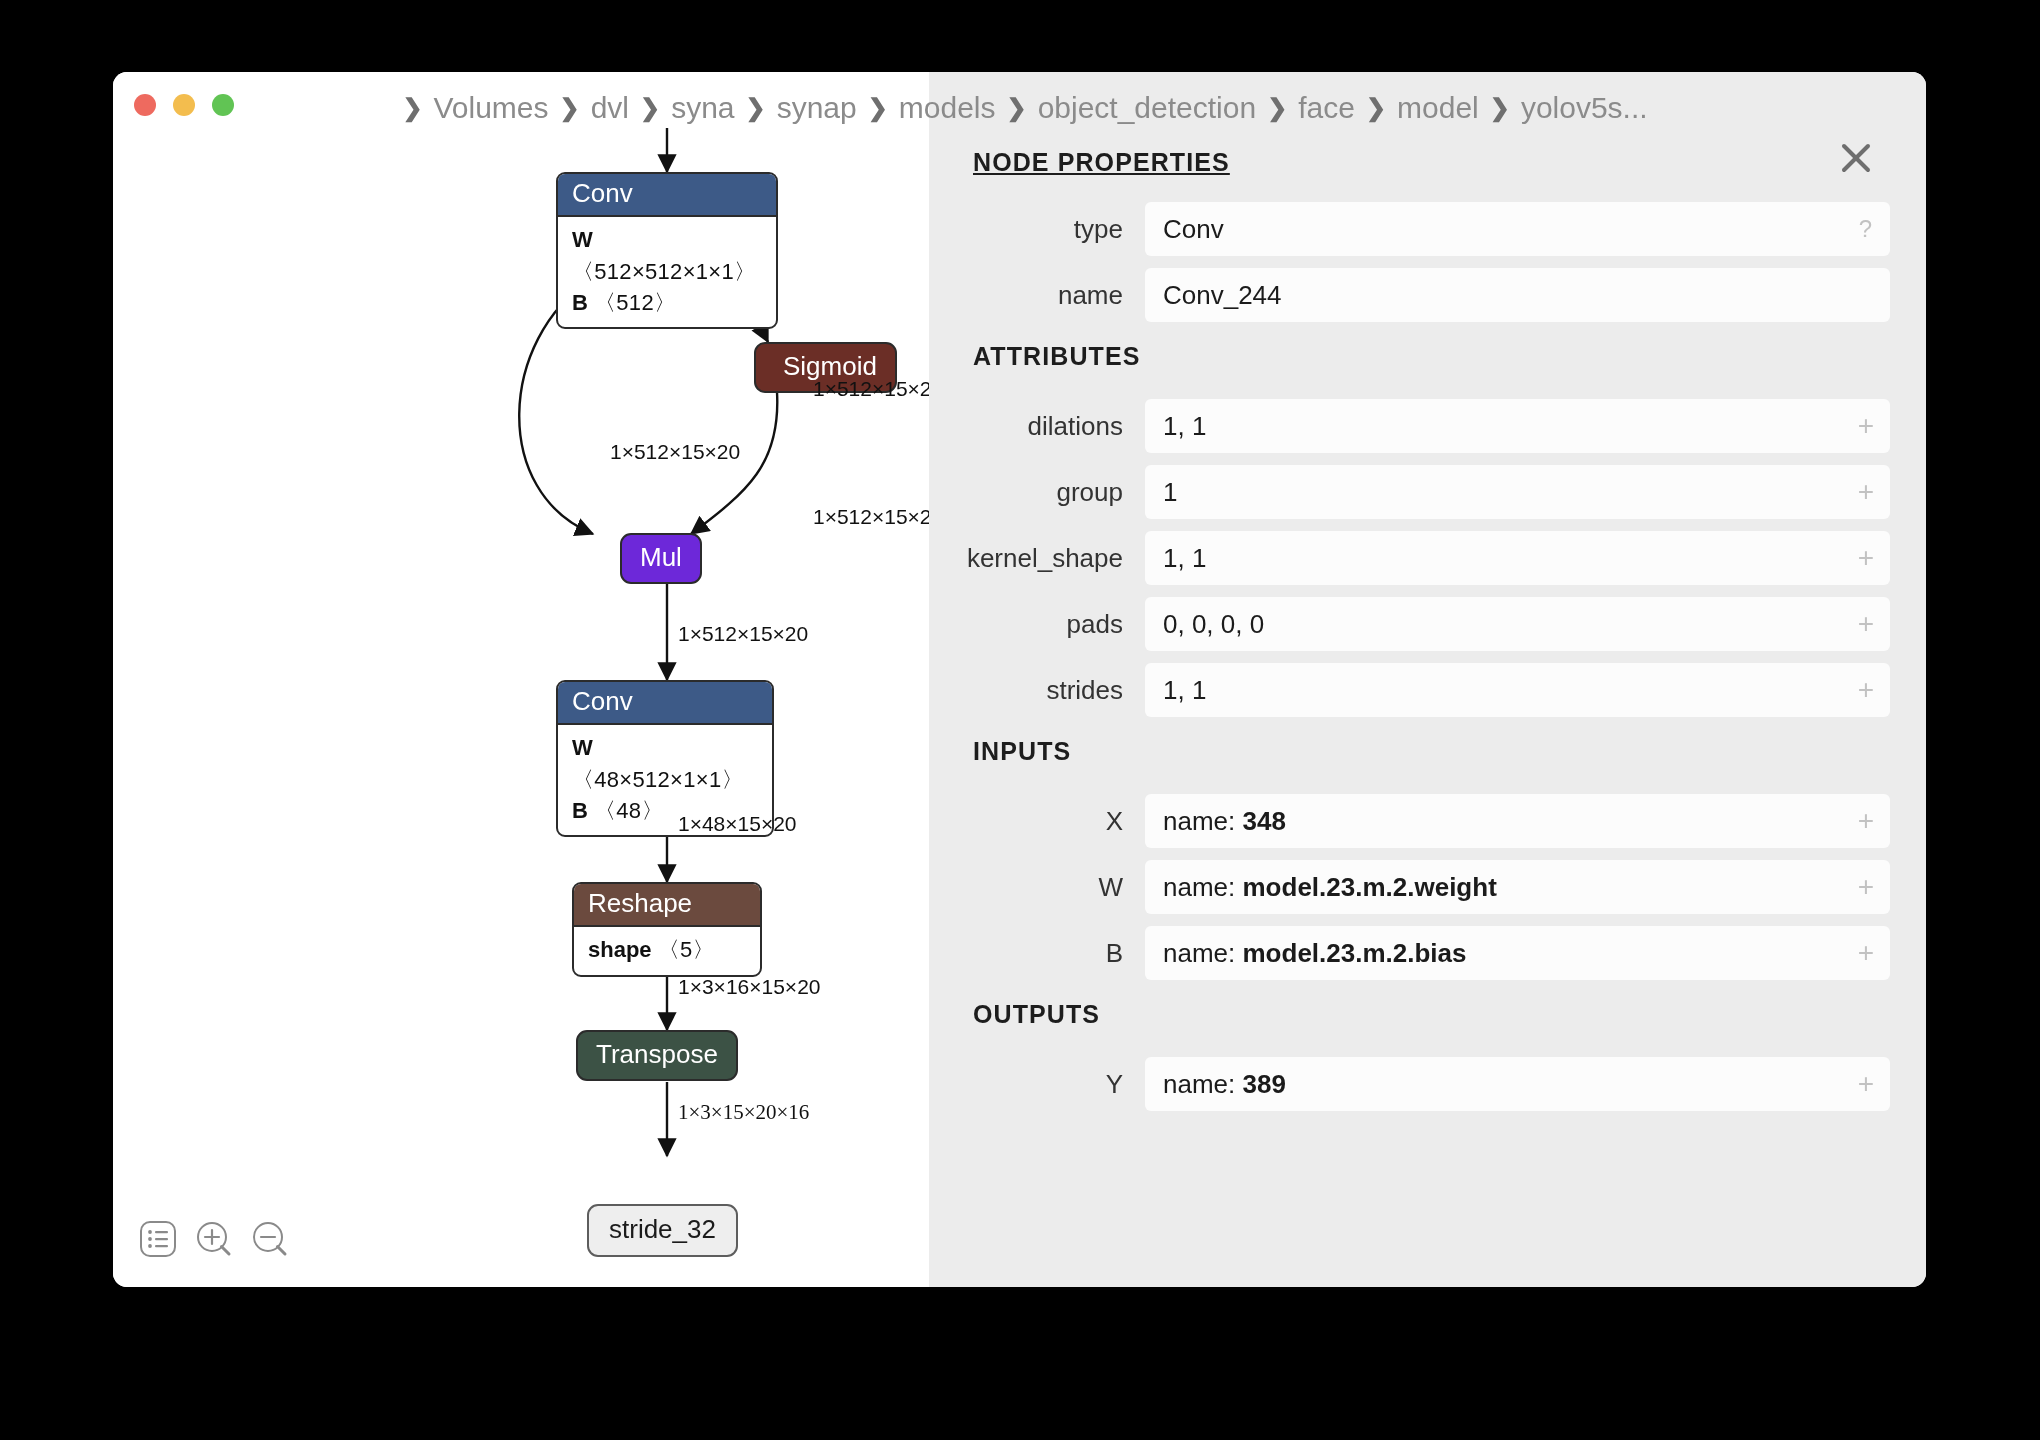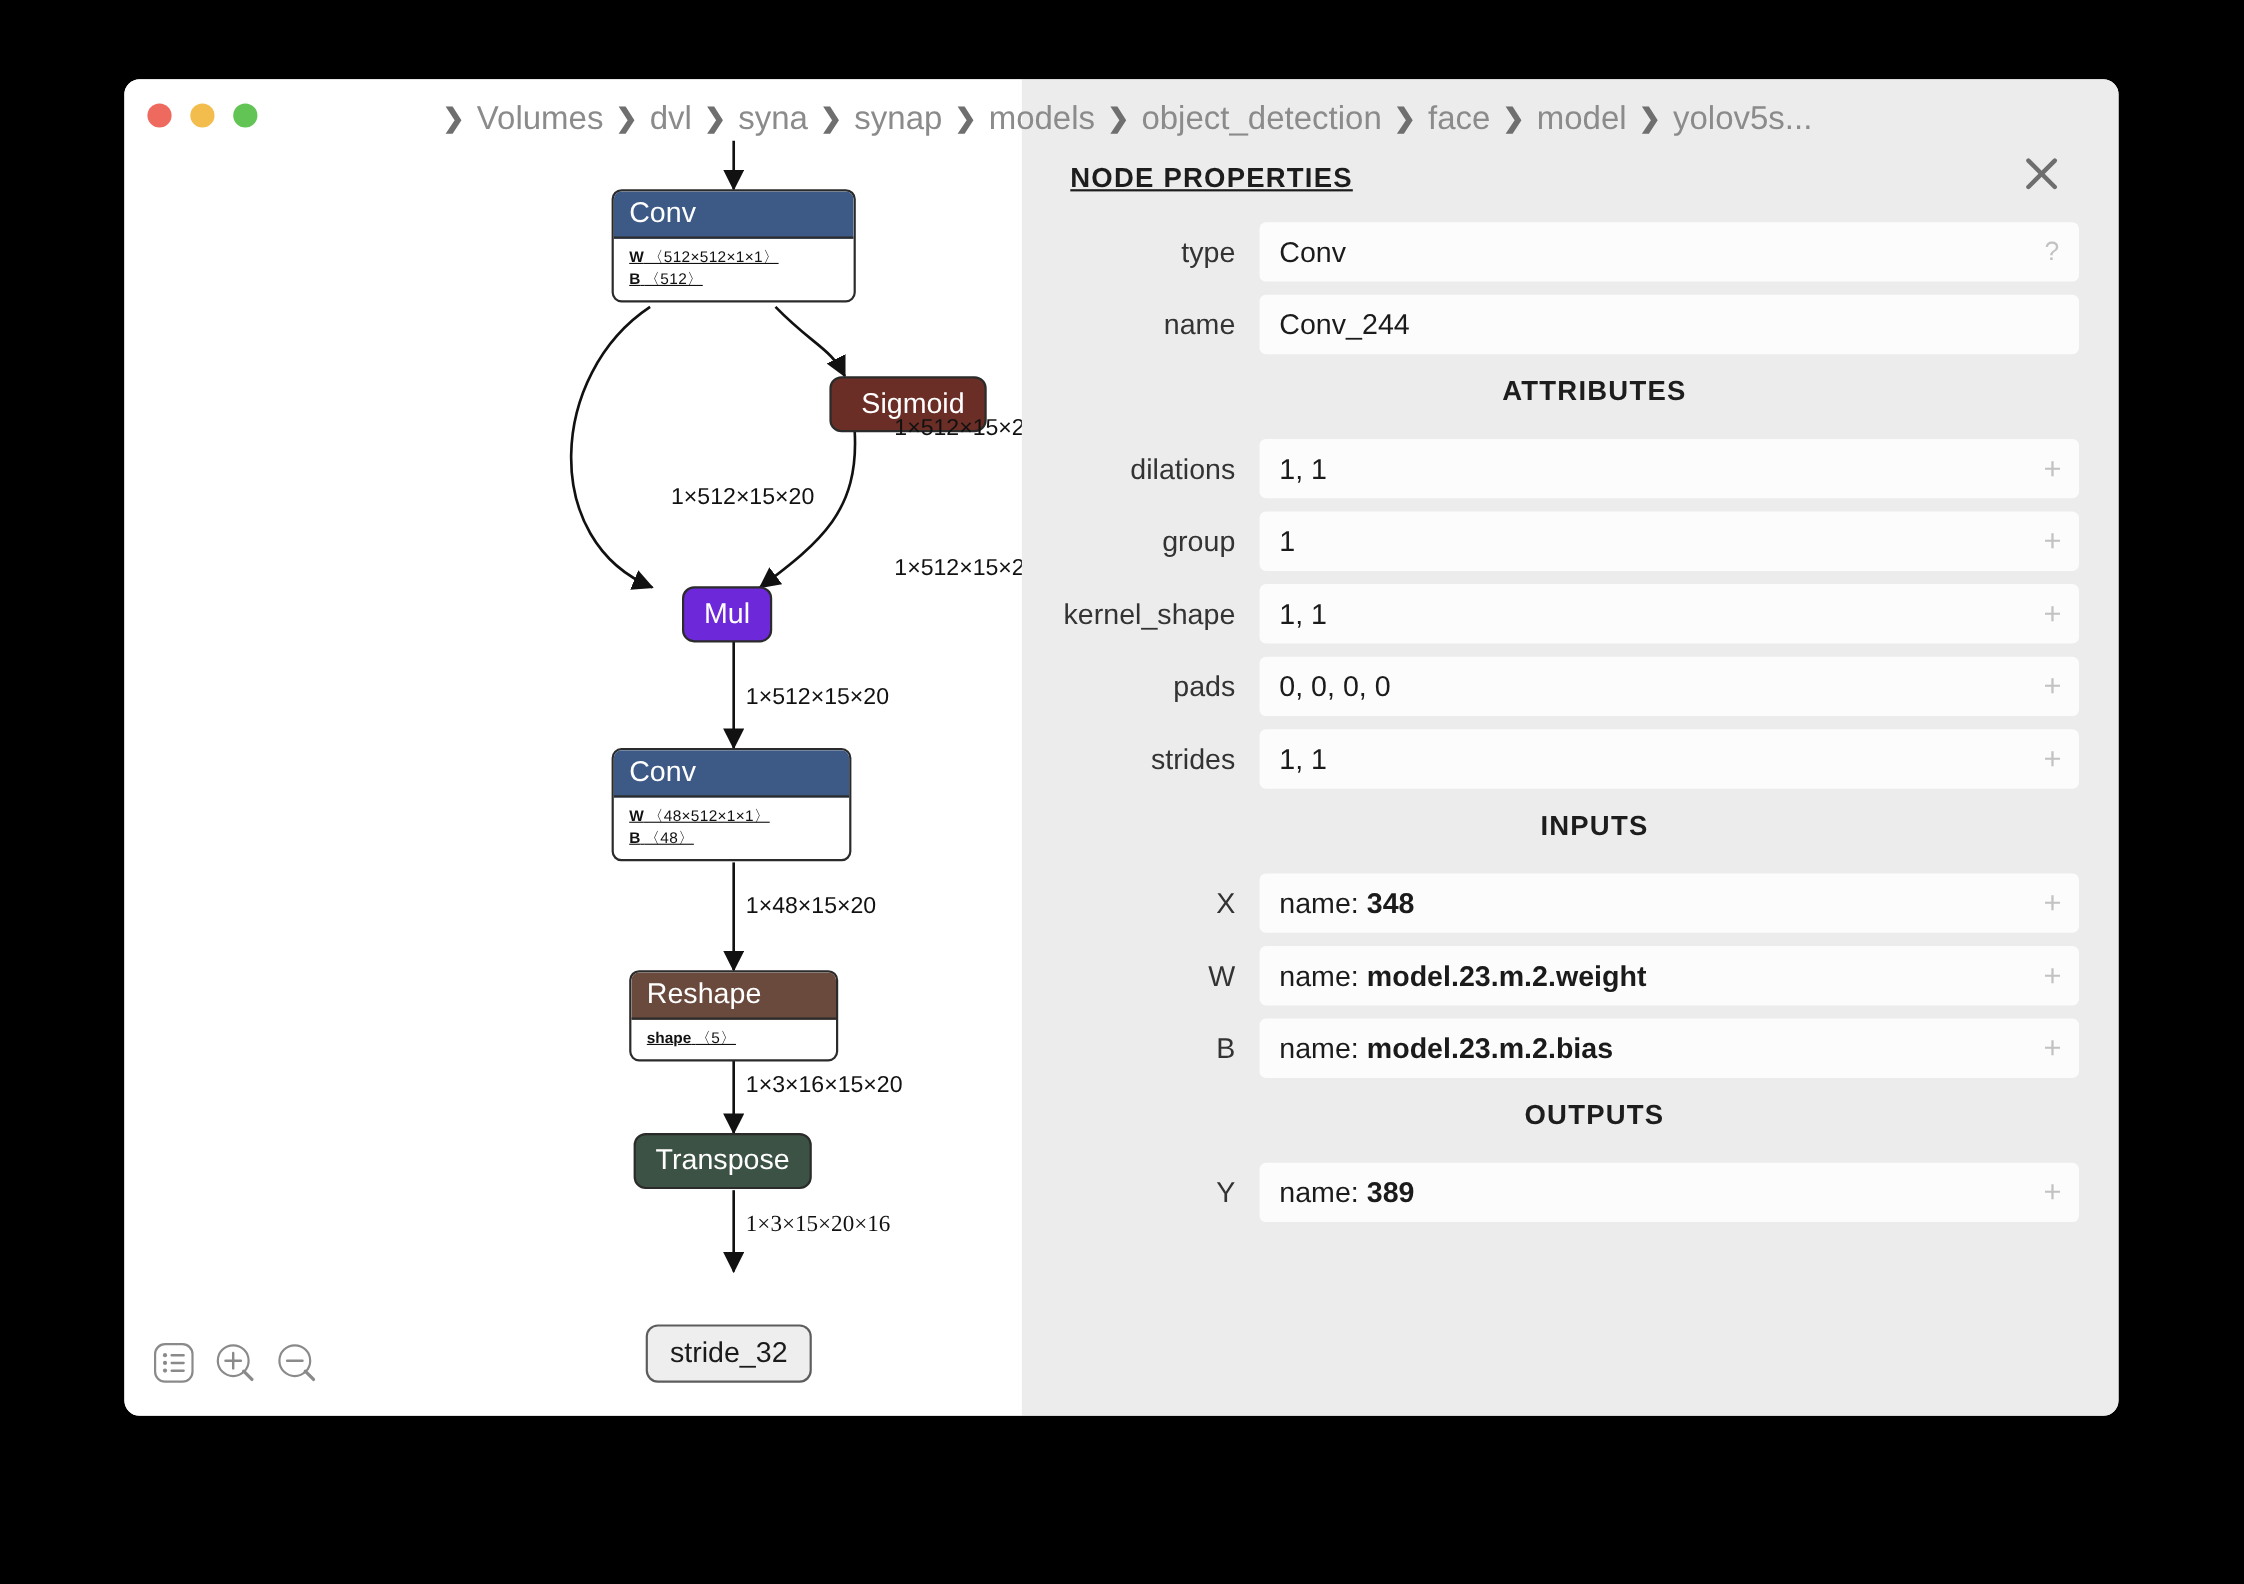--- a/index.html
+++ b/index.html
@@ -37,21 +37,21 @@
 
   
   .node{position:absolute;box-sizing:border-box;}
   .nbox{
     border:2px solid #2b2b2b;border-radius:9px;overflow:hidden;background:#fff;
   }
   .nhdr{
     color:#fff;font-size:26px;padding:6px 14px 8px 14px;line-height:1.05;
     border-bottom:2px solid #2b2b2b;
   }
-  .nbody{padding:7px 14px 9px 14px;font-size:14px;color:#111;line-height:1.42;text-decoration:underline;}
+  .nbody{padding:7px 14px 9px 14px;font-size:22px;color:#111;line-height:1.42;}
   .nbody b{font-weight:bold;}
   .dim{letter-spacing:.3px;}
   .pill{
     border:2px solid #2b2b2b;border-radius:9px;color:#fff;font-size:26px;
     padding:7px 18px 9px 18px;text-align:center;
   }
   .iopill{
     border:2px solid #5d5d5d;border-radius:11px;background:#eeeeee;color:#1b1b1b;
     font-size:26px;padding:8px 20px 10px 20px;text-align:center;margin-top:47px;
   }
@@ -70,21 +70,20 @@
     letter-spacing:1.1px;color:#1d1d1d;text-decoration:underline;
   }
   .panel-close{
     position:absolute;right:48px;top:64px;width:44px;height:44px;cursor:pointer;
   }
 
   .section{margin-top:20px;}
   .sec-title{
     font-size:25px;font-weight:bold;letter-spacing:1.1px;color:#1d1d1d;
     margin:0 0 28px 44px;
-    text-align:center;
   }
   .panel-body{position:absolute;left:0;top:130px;width:100%;}
 
   .row{display:flex;align-items:stretch;margin-bottom:12px;padding-right:36px;}
   .row-label{
     width:216px;flex:0 0 216px;text-align:right;padding-right:22px;
     font-size:26px;color:#333;display:flex;align-items:center;justify-content:flex-end;
     box-sizing:border-box;
   }
   .row-field{

